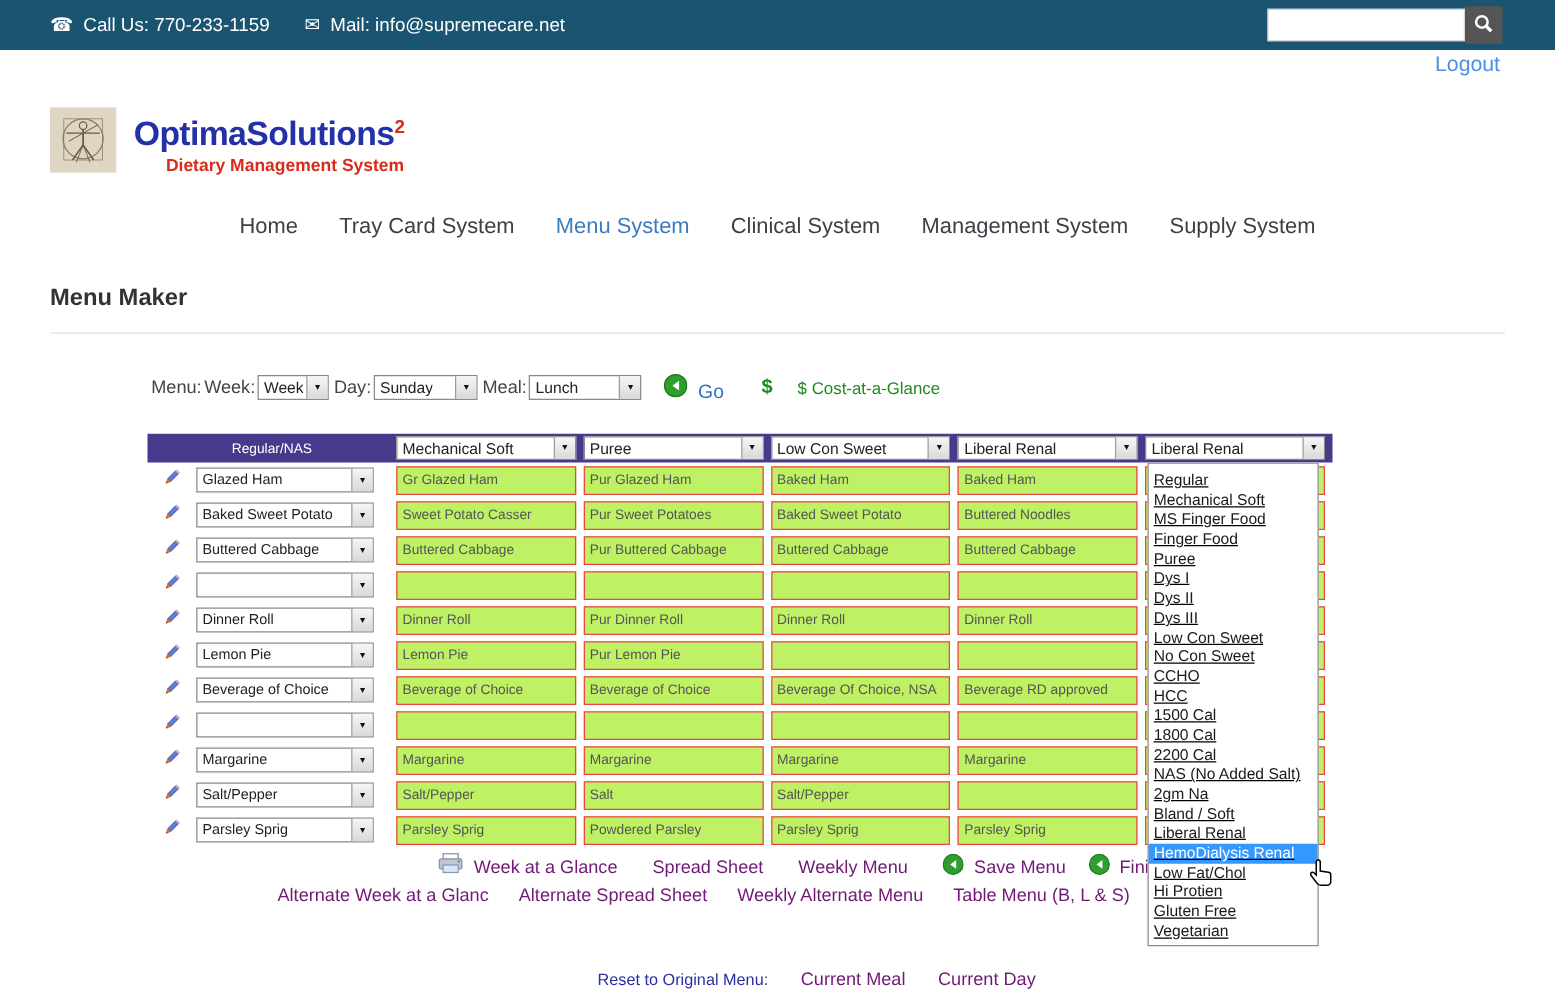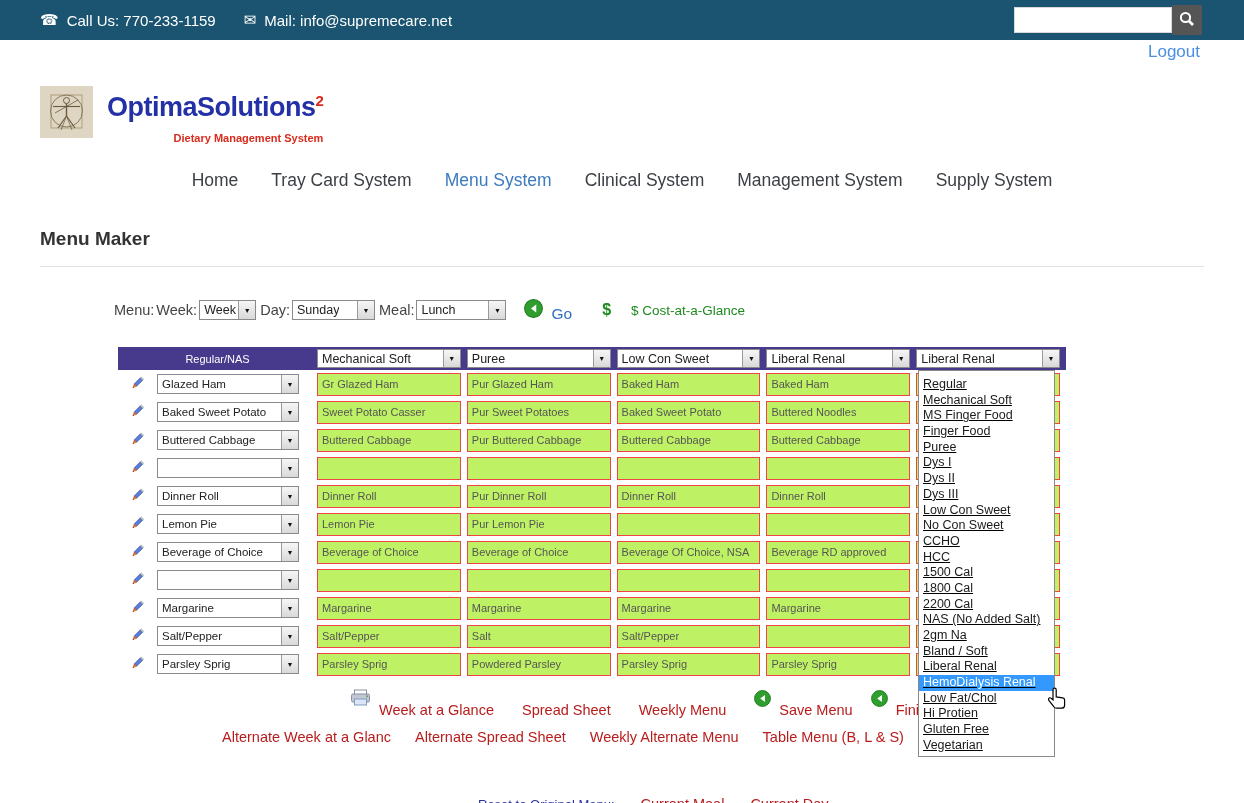--- a/index.html
+++ b/index.html
@@ -16,37 +16,37 @@
   .searchbtn { width:30px; height:30px; background:#555; border:none; display:flex; align-items:center; justify-content:center; cursor:pointer; }
 
   .logout { position:absolute; top:42px; right:44px; color:#4a8fe2; font-size:17px; text-decoration:none; }
 
   
   .logo { position:absolute; top:86px; left:40px; display:flex; gap:14px; }
   .logo-img { width:53px; height:52px; background:#ded5c2; }
   .logo-text { padding-top:6px; }
   .logo-title { color:#2430a6; font-size:27px; font-weight:bold; letter-spacing:-0.5px; }
   .logo-title sup { color:#d92b1c; font-size:15px; font-weight:bold; }
-  .logo-sub { color:#d92b1c; font-size:11px; font-weight:bold; text-align:right; margin-top:9px; }
+  .logo-sub { color:#d92b1c; font-size:14px; font-weight:bold; text-align:right; margin-top:1px; }
 
   
   .nav { position:absolute; top:170px; left:0; width:1244px; display:flex; justify-content:center; gap:33px; }
   .nav span { font-size:17.5px; color:#3c4046; cursor:pointer; }
   .nav span.active { color:#3b7bbf; }
 
   .page-title { position:absolute; top:228px; left:40px; font-size:19px; font-weight:bold; color:#333; }
   .divider { position:absolute; top:266px; left:40px; width:1164px; border-top:1px solid #e2e2e2; }
 
   
   .sel { display:flex; align-items:center; justify-content:space-between; background:#fff; border:1px solid #8a8a8a; height:20px; font-size:12.5px; color:#222; cursor:pointer; }
   .sel .sv { padding-left:4px; white-space:nowrap; overflow:hidden; }
   .sel .sa { flex:0 0 17px; height:100%; margin-left:2px; background:linear-gradient(#f6f6f6,#d9d9d9); border-left:1px solid #9a9a9a; display:flex; align-items:center; justify-content:center; font-size:7px; color:#111; }
 
   
-  .controls { position:absolute; top:297px; left:114px; display:flex; align-items:center; font-size:14.5px; color:#444; }
+  .controls { position:absolute; top:297px; left:121px; display:flex; align-items:center; font-size:14.5px; color:#444; }
   .controls .lbl { margin-right:2px; }
   .controls .sel { margin-right:4px; }
   .s-menu { width:393px; } .s-week { width:57px; } .s-day { width:83px; } .s-meal { width:90px; }
   .go-ic { margin-left:14px; margin-right:8px; }
   .go-link { color:#2f6fc4; font-size:15.5px; text-decoration:none;margin-top:8px; }
   .dollar { color:#1e8a1e; font-weight:bold; font-size:16px; margin-left:30px; }
   .cost { color:#1e8a1e; font-size:13.5px; margin-left:20px; text-decoration:none; }
 
   
   .mtable { position:absolute; top:347px; left:118px; width:948px; }
@@ -60,21 +60,21 @@
 
   
   .ddl { position:absolute; top:23px; left:800px; width:137px; background:#fff; border:1px solid #8a8a8a; z-index:10; padding-top:6px; padding-bottom:2px;text-decoration:underline; }
   .ddl .opt { height:15.7px; line-height:15.7px; font-size:12.5px; color:#1a1a1a; padding-left:4px; white-space:nowrap; cursor:pointer; }
   .ddl .opt.hl { background:#3399ff; color:#fff; }
   .cursor { position:absolute; left:128px; top:316px; z-index:12; }
 
   
   .actions1 { position:absolute; top:682px; left:350px; display:flex; align-items:center; gap:28px; }
   .actions2 { position:absolute; top:709px; left:222px; display:flex; align-items:center; gap:24px; }
-  .alink { color:#b91c1c; font-size:14.5px; text-decoration:none; white-space:nowrap; cursor:pointer;margin-top:20px; }
+  .alink { color:#701a75; font-size:14.5px; text-decoration:none; white-space:nowrap; cursor:pointer; }
   .icl { display:flex; align-items:center; gap:8px; }
 
   .footer { position:absolute; top:776px; left:478px; display:flex; align-items:baseline; gap:26px; }
   .reset-lbl { font-size:13px; color:#2b2fa0; }
   .footer .alink { font-size:14.5px; }
 </style>
 </head>
 <body>
 
 <div class="topbar">

